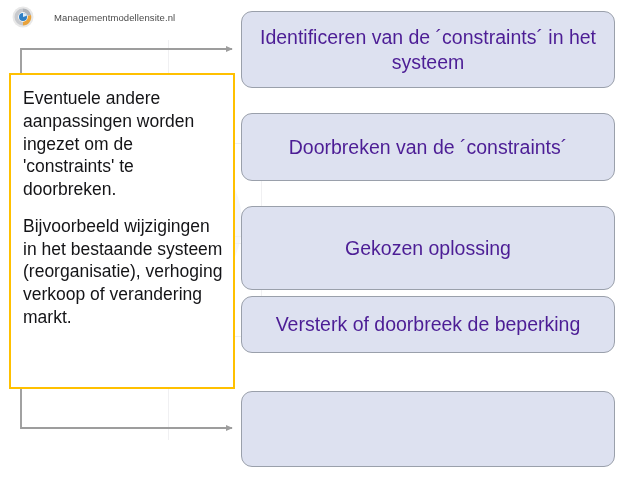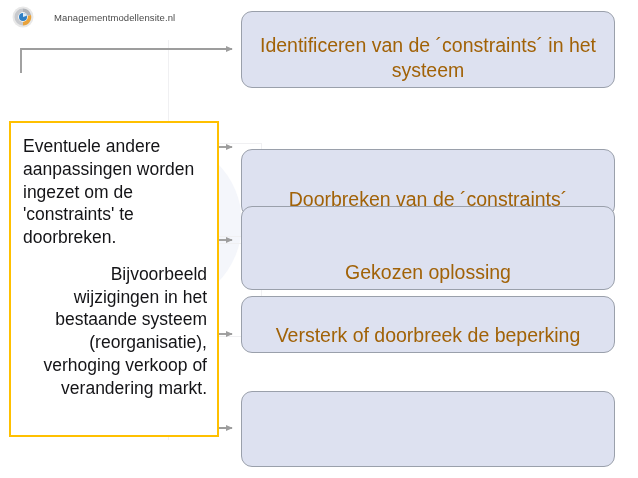--- a/index.html
+++ b/index.html
@@ -95,54 +95,53 @@
   
   .step-box {
     position: absolute;
     left: 241px;
     width: 374px;
     box-sizing: border-box;
     background: #dde1f0;
     border: 1.6px solid #9aa0ab;
     border-radius: 11px;
     display: flex;
-    align-items: flex-end;
+    align-items: center;
     justify-content: center;
     text-align: center;
     padding: 4px 18px;
-    color: #a16207;
+    color: #4c1d95;
     font-family: "Liberation Sans", sans-serif;
     font-size: 19.5px;
     line-height: 1.28;
   }
   .step-1 { top: 11px;  height: 77px; }
-  .step-2 { top: 113px; height: 68px; margin-top: 36px; }
+  .step-2 { top: 113px; height: 68px; }
   .step-3 { top: 206px; height: 84px; }
   .step-4 { top: 296px; height: 57px; }
   .step-5 { top: 391px; height: 76px; }
 
   
   .note-box {
     position: absolute;
     left: 9px;
     top: 73px;
-    width: 210px;
+    width: 226px;
     height: 316px;
     box-sizing: border-box;
     background: #ffffff;
     border: 2.6px solid #ffc000;
     padding: 12px 10px 10px 12px;
     color: #141417;
     font-family: "Liberation Sans", sans-serif;
     font-size: 17.5px;
     line-height: 1.30;
-    margin-top: 48px;
   }
   .note-para { margin: 0; }
-  .note-para + .note-para { margin-top: 14px; text-align: right; }
+  .note-para + .note-para { margin-top: 14px; }
 </style>
 </head>
 <body>
 
 <div id="canvas">
 
   <div class="bg-layer">
     <div class="wm-circle"></div>
     <div class="wm-rect wm-rect-a"></div>
     <div class="wm-rect wm-rect-b"></div>

